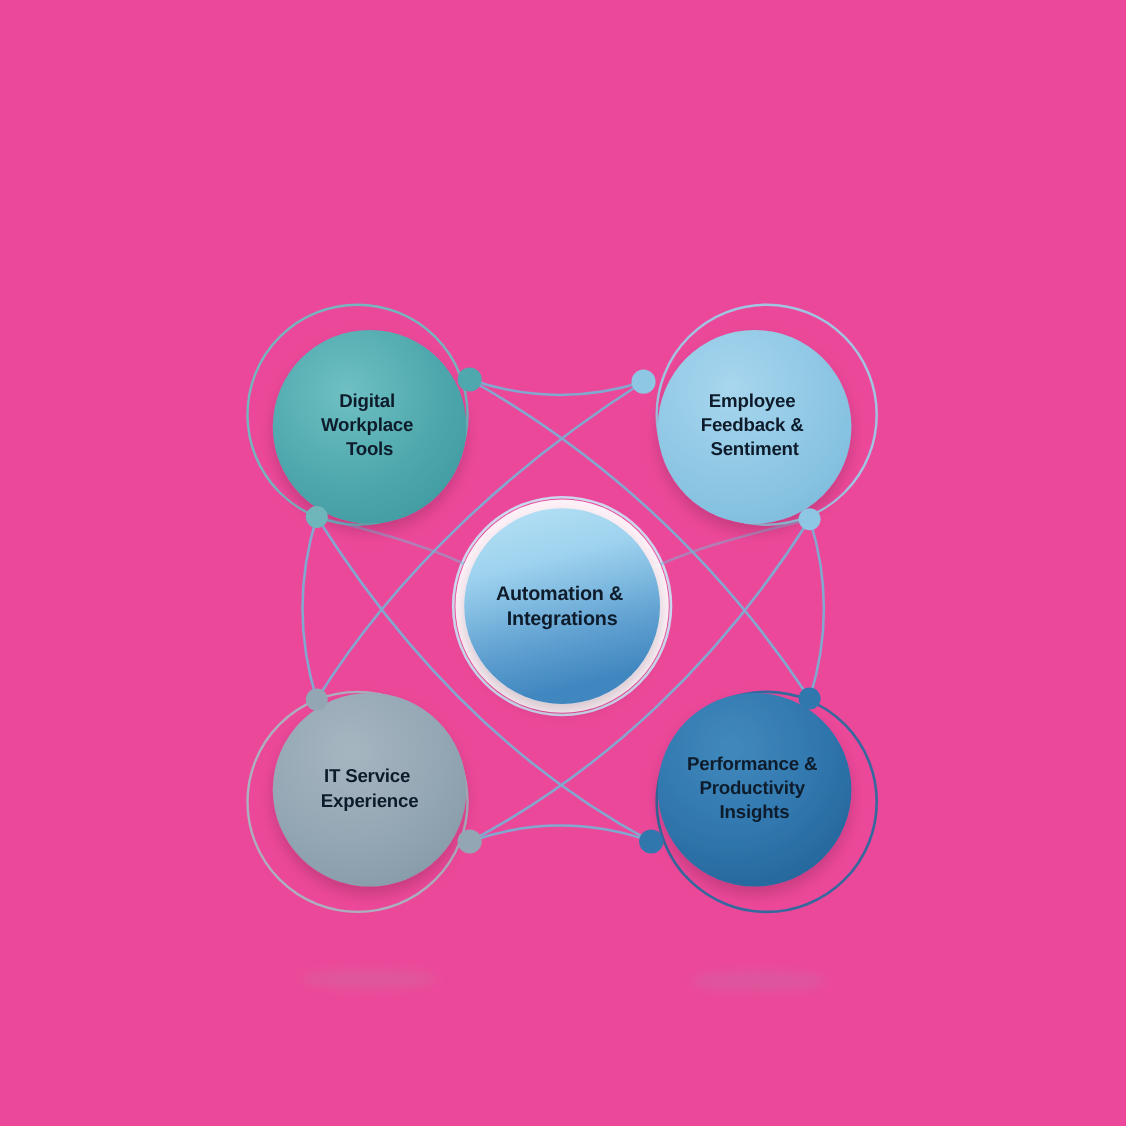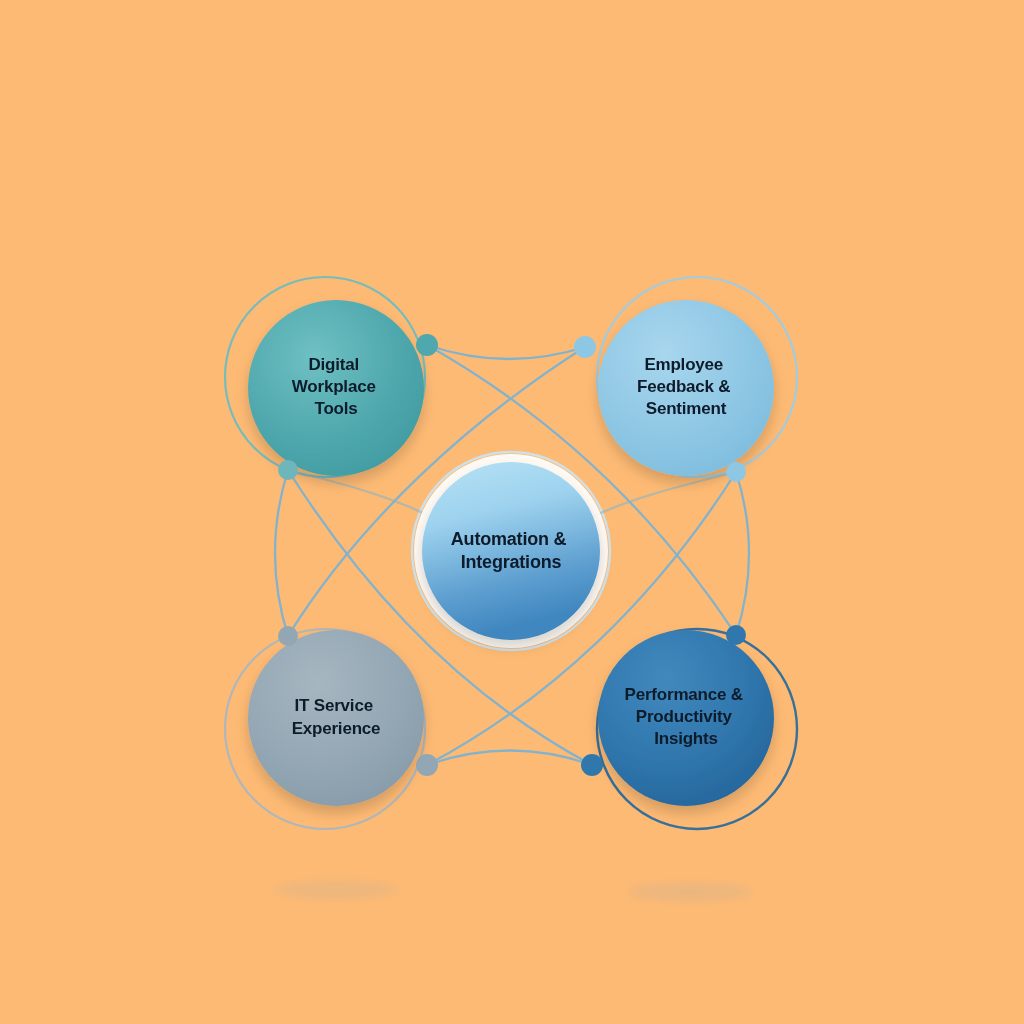--- a/index.html
+++ b/index.html
@@ -11,21 +11,21 @@
   body {
     width: 1024px;
     height: 1024px;
     font-family: "Liberation Sans", "DejaVu Sans", sans-serif;
     overflow: hidden;
   }
   #diagram-root {
     position: relative;
     width: 1024px;
     height: 1024px;
-    background: #fdba74;
+    background: #ec4899;
   }
   #diagram-svg {
     display: block;
     width: 1024px;
     height: 1024px;
   }
   .node-label {
     font-family: "Liberation Sans", "DejaVu Sans", sans-serif;
     font-weight: bold;
     fill: #0d1b2a;

